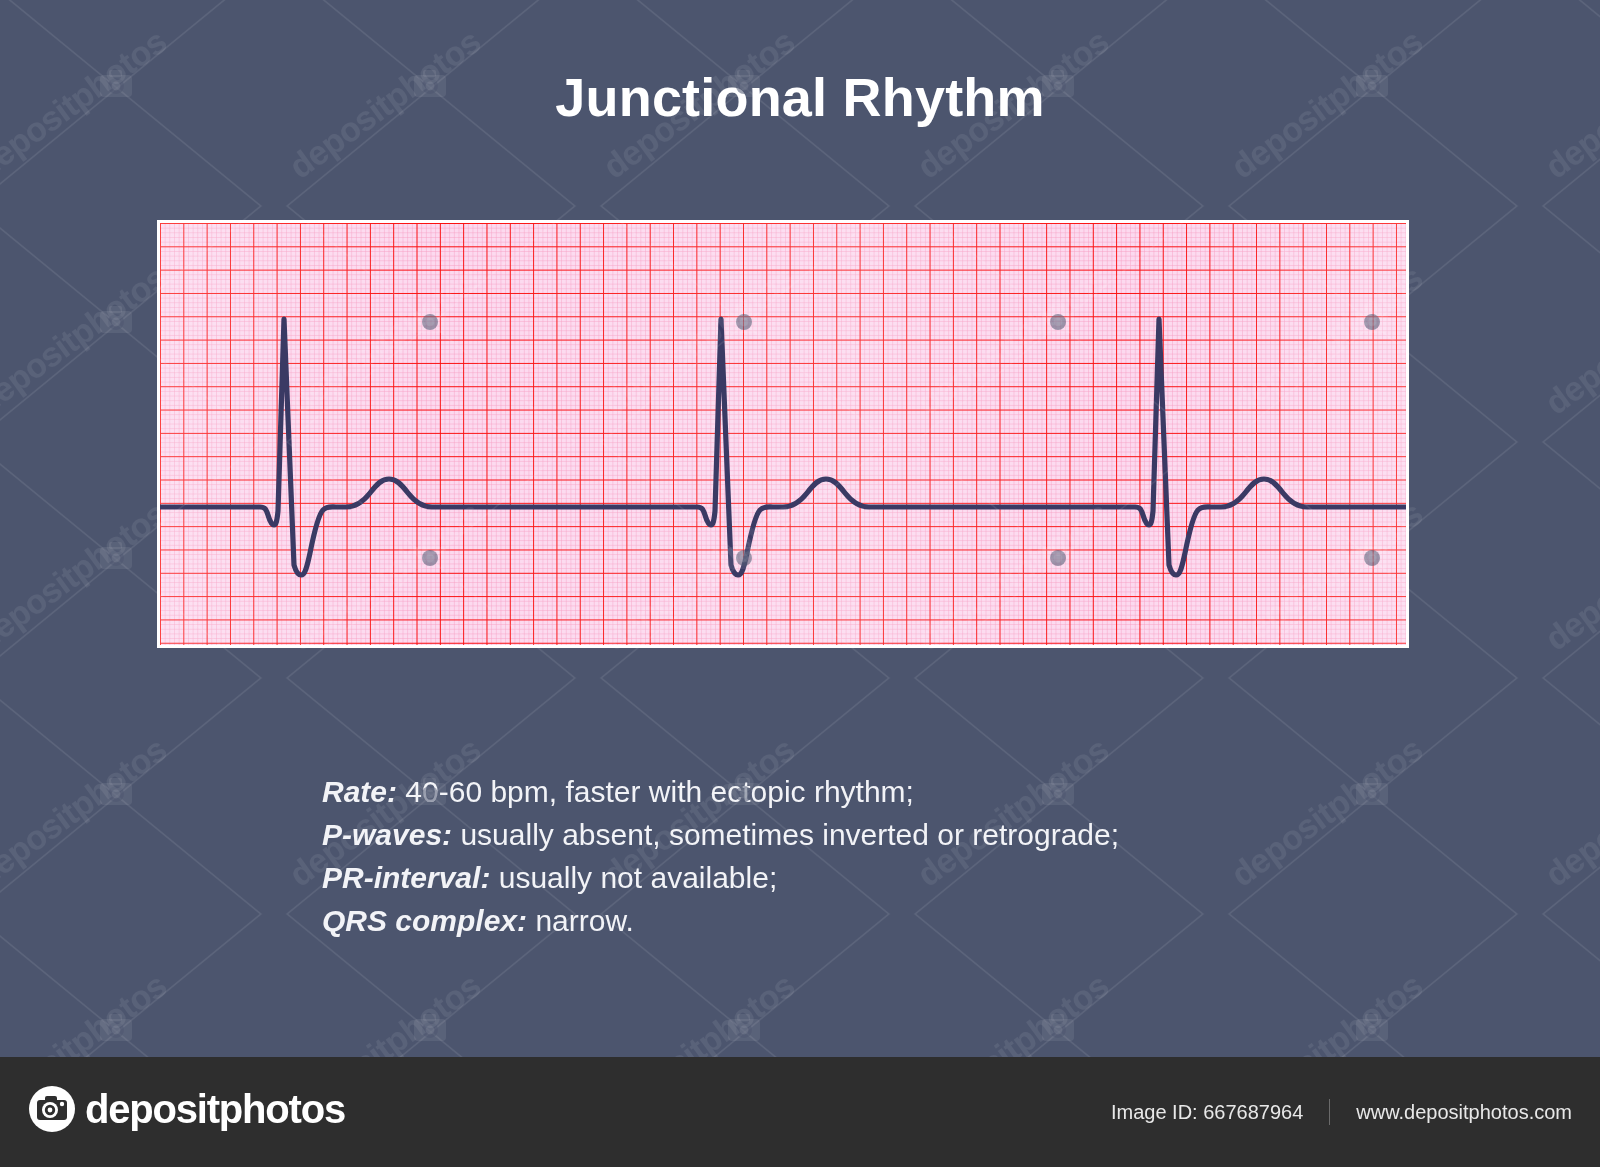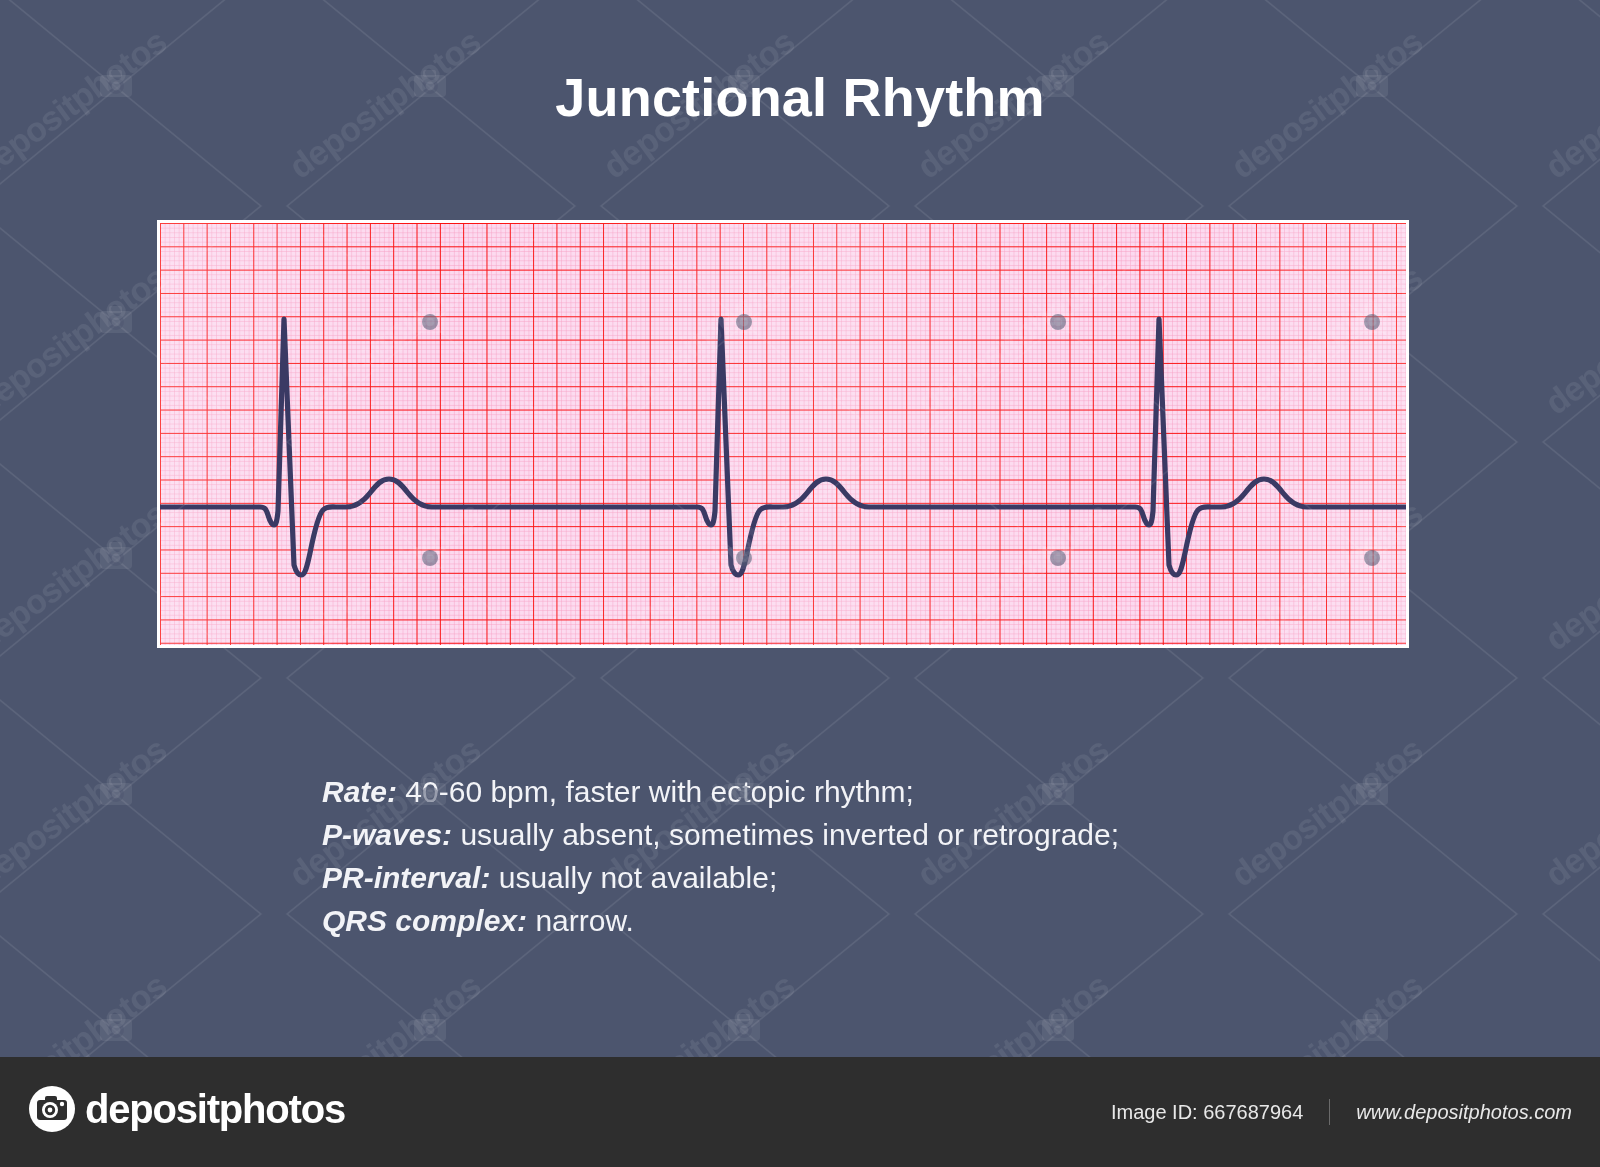--- a/index.html
+++ b/index.html
@@ -116,21 +116,21 @@
     gap: 0px;
     color: #e8e8e8;
     font-size: 20px;
   }
   #footer-image-id { padding-right: 26px; }
   #footer-divider {
     width: 1px;
     height: 26px;
     background: #6a6a6a;
   }
-  #footer-site { padding-left: 26px; font-style: italic; }
+  #footer-site { padding-left: 26px; }
 </style>
 </head>
 <body>
 
 <div id="page-title">Junctional Rhythm</div>
 
 <div id="ecg-panel">
   <div id="ecg-strip">
     <svg width="1246" height="422" viewBox="0 0 1246 422">
       <defs>

